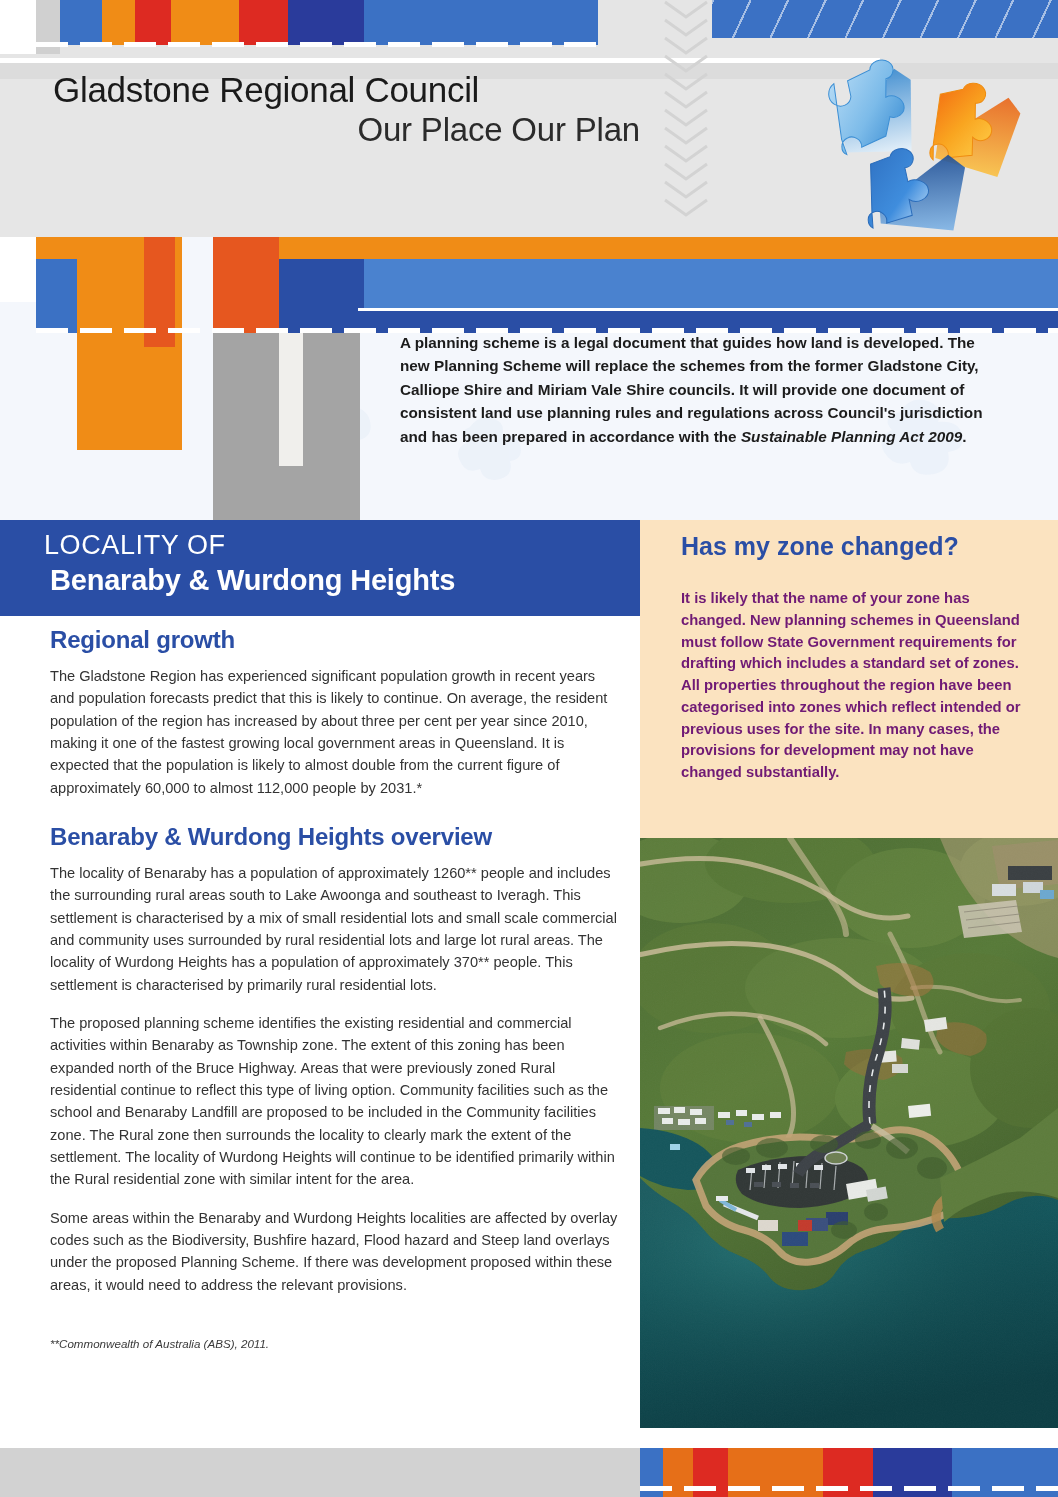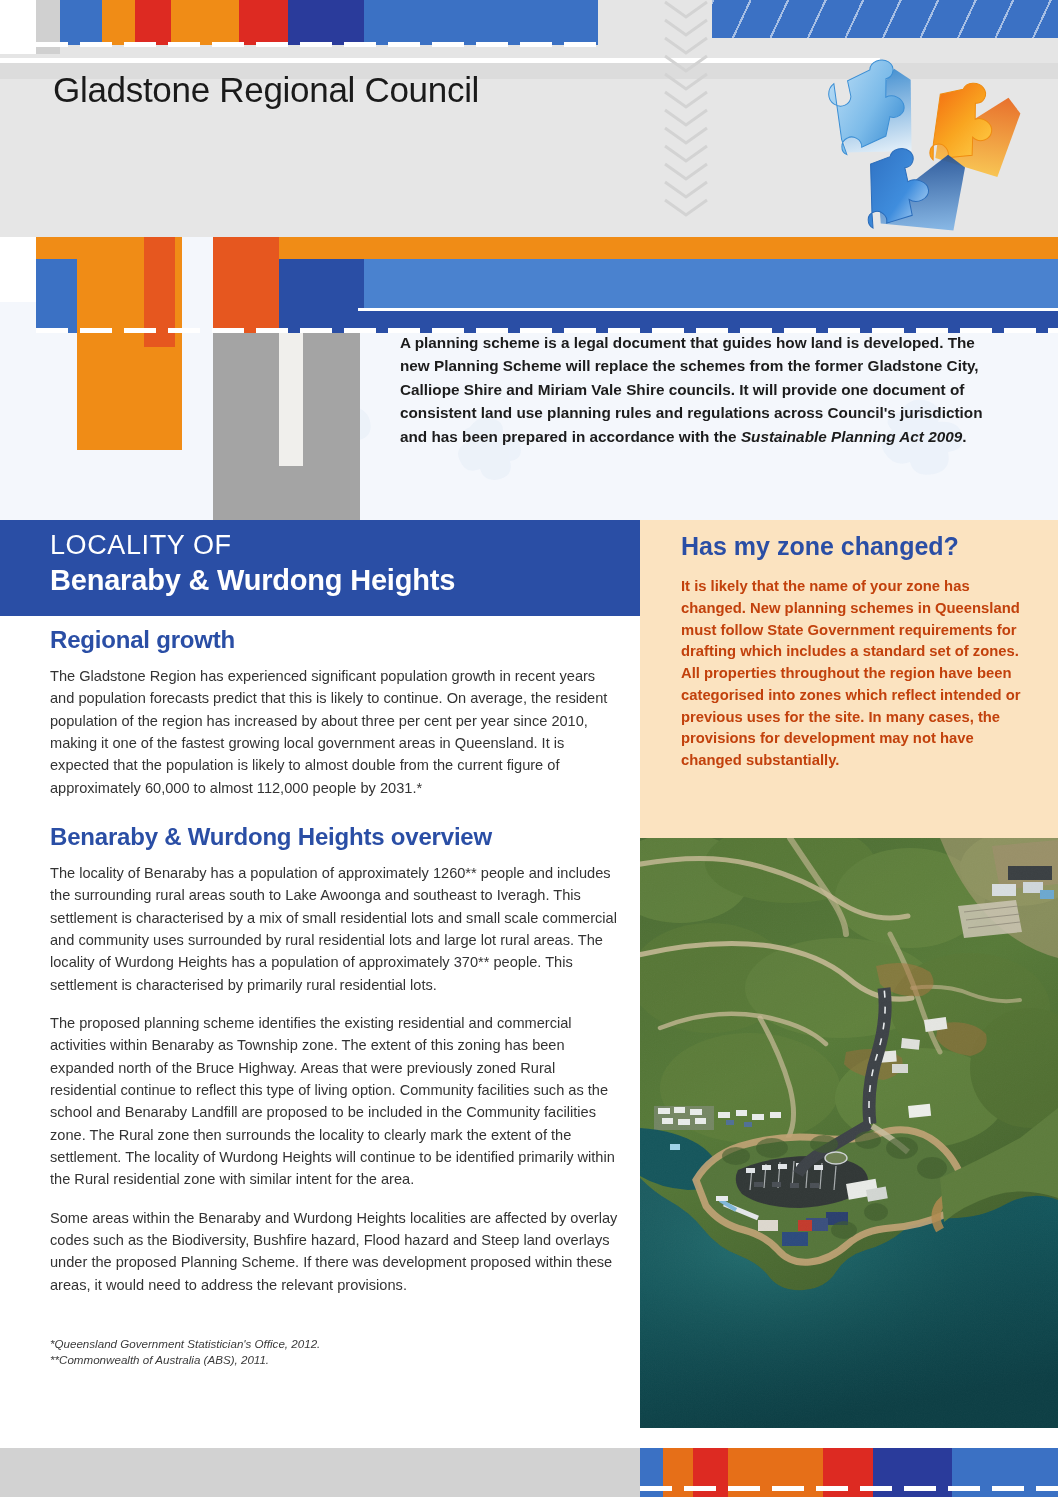--- a/index.html
+++ b/index.html
@@ -50,42 +50,42 @@
     background:repeating-linear-gradient(to right,#ffffff 0px,#ffffff 32px,transparent 32px,transparent 44px);}
   .mb-thinline{position:absolute;left:358px;top:71px;width:700px;height:3px;background:#ffffff;}
 
   
   .watermark{position:absolute;left:0;top:0;width:1058px;height:283px;opacity:.5;}
 
   
   .aboutbox{position:absolute;left:360px;top:313px;width:698px;height:207px;}
   .about-hdr{height:44px;background:#a4a4a4;display:flex;align-items:center;padding-left:32px;box-sizing:border-box;}
   .about-hdr span{color:#fff;font-size:23px;font-weight:bold;font-family:"Liberation Serif",serif;letter-spacing:0px;}
-  .about-body{padding:18px 55px 0 40px;box-sizing:border-box;}
+  .about-body{padding:18px 55px 0 32px;box-sizing:border-box;margin-left:8px;}
   .about-body p{margin:0;font-size:15.3px;line-height:1.53;color:#1c1c1c;font-weight:bold;font-family:"Liberation Sans",sans-serif;}
   .about-body i{font-style:italic;}
 
   
   .locality{position:absolute;left:0;top:520px;width:640px;height:96px;background:#2a4ea5;}
-  .loc-of{position:absolute;left:50px;top:10px;font-size:27px;color:#fff;font-weight:300;letter-spacing:.6px;font-family:"Liberation Sans",sans-serif;}
+  .loc-of{position:absolute;left:44px;top:10px;font-size:27px;color:#fff;font-weight:300;letter-spacing:.6px;font-family:"Liberation Sans",sans-serif;}
   .loc-name{position:absolute;left:50px;top:44px;font-size:29px;color:#fff;font-weight:bold;font-family:"Liberation Sans",sans-serif;letter-spacing:-0.2px;}
 
   
   .leftcol{position:absolute;left:50px;top:626px;width:570px;}
   h2.sec{font-size:24px;color:#2a4ea5;font-weight:bold;margin:0 0 11px 0;font-family:"Liberation Sans",sans-serif;letter-spacing:-0.2px;}
   .leftcol p{margin:0 0 0 0;font-size:14.6px;line-height:1.53;color:#333;font-family:"Liberation Sans",sans-serif;}
   .gap{height:24px;}
   .gap-s{height:16px;}
   .foot{font-size:11.6px;font-style:italic;color:#3a3a3a;line-height:1.42;font-family:"Liberation Sans",sans-serif;}
 
   
   .rightcol{position:absolute;left:640px;top:520px;width:418px;height:977px;}
   .zonebox{position:absolute;left:0;top:0;width:418px;height:318px;background:#fbe3c0;}
   .zone-title{position:absolute;left:41px;top:12px;font-size:25px;color:#2a4ea5;font-weight:bold;font-family:"Liberation Sans",sans-serif;}
-  .zone-text{position:absolute;left:41px;top:56px;width:350px;font-size:14.8px;line-height:1.47;color:#c2410c;font-weight:bold;font-family:"Liberation Sans",sans-serif;}
+  .zone-text{position:absolute;left:41px;top:68px;width:350px;font-size:14.8px;line-height:1.47;color:#701a75;font-weight:bold;font-family:"Liberation Sans",sans-serif;}
   .photo{position:absolute;left:0;top:318px;width:418px;height:590px;overflow:hidden;}
   .photo svg{display:block;}
 
   
   .bot-grey{position:absolute;left:0;top:1448px;width:640px;height:49px;background:#d2d2d2;}
   .bot-stripes{position:absolute;left:640px;top:1448px;width:418px;height:49px;}
   .bs{position:absolute;top:0;height:49px;}
   .bot-dash{position:absolute;left:640px;top:1486px;width:418px;height:5px;
     background:repeating-linear-gradient(to right,#ffffff 0px,#ffffff 32px,transparent 32px,transparent 44px);}
 </style>
@@ -128,20 +128,21 @@
           <polyline points="2,146 23,161 44,146"></polyline>
           <polyline points="2,164 23,179 44,164"></polyline>
           <polyline points="2,182 23,197 44,182"></polyline>
           <polyline points="2,200 23,215 44,200"></polyline>
         </g>
       </svg>
     </div>
 
     <div class="hdr-title-block">
       <div class="t-council">Gladstone Regional Council</div>
+      <div class="t-tag">Our Place Our Plan</div>
     </div>
 
     <div class="puzzles">
       <svg width="258" height="190" viewBox="0 0 258 190" xmlns="http://www.w3.org/2000/svg">
         <defs>
           <linearGradient id="gLB" x1="0" y1="0" x2="1" y2="1">
             <stop offset="0%" stop-color="#bfe0f7"></stop>
               <stop offset="55%" stop-color="#7cbbe9"></stop>
               <stop offset="100%" stop-color="#2f85cf"></stop>
           </linearGradient>
@@ -249,21 +250,20 @@
     <div class="gap"></div>
 
     <h2 class="sec">Benaraby &amp; Wurdong Heights overview</h2>
     <p>The locality of Benaraby has a population of approximately 1260** people and includes the surrounding rural areas south to Lake Awoonga and southeast to Iveragh. This settlement is characterised by a mix of small residential lots and small scale commercial and community uses surrounded by rural residential lots and large lot rural areas. The locality of Wurdong Heights has a population of approximately 370** people. This settlement is characterised by primarily rural residential lots.</p>
     <div class="gap-s"></div>
     <p>The proposed planning scheme identifies the existing residential and commercial activities within Benaraby as Township zone. The extent of this zoning has been expanded north of the Bruce Highway. Areas that were previously zoned Rural residential continue to reflect this type of living option. Community facilities such as the school and Benaraby Landfill are proposed to be included in the Community facilities zone. The Rural zone then surrounds the locality to clearly mark the extent of the settlement. The locality of Wurdong Heights will continue to be identified primarily within the Rural residential zone with similar intent for the area.</p>
     <div class="gap-s"></div>
     <p>Some areas within the Benaraby and Wurdong Heights localities are affected by overlay codes such as the Biodiversity, Bushfire hazard, Flood hazard and Steep land overlays under the proposed Planning Scheme. If there was development proposed within these areas, it would need to address the relevant provisions.</p>
 
     <div style="height:40px"></div>
-    <div class="foot">*Queensland Government Statistician's Office, 2012.</div>
     <div class="foot">**Commonwealth of Australia (ABS), 2011.</div>
   </div>
 
   <div class="rightcol">
     <div class="zonebox">
       <div class="zone-title">Has my zone changed?</div>
       <div class="zone-text">It is likely that the name of your zone has changed. New planning schemes in Queensland must follow State Government requirements for drafting which includes a standard set of zones. All properties throughout the region have been categorised into zones which reflect intended or previous uses for the site. In many cases, the provisions for development may not have changed substantially.</div>
     </div>
 
     <div class="photo">

